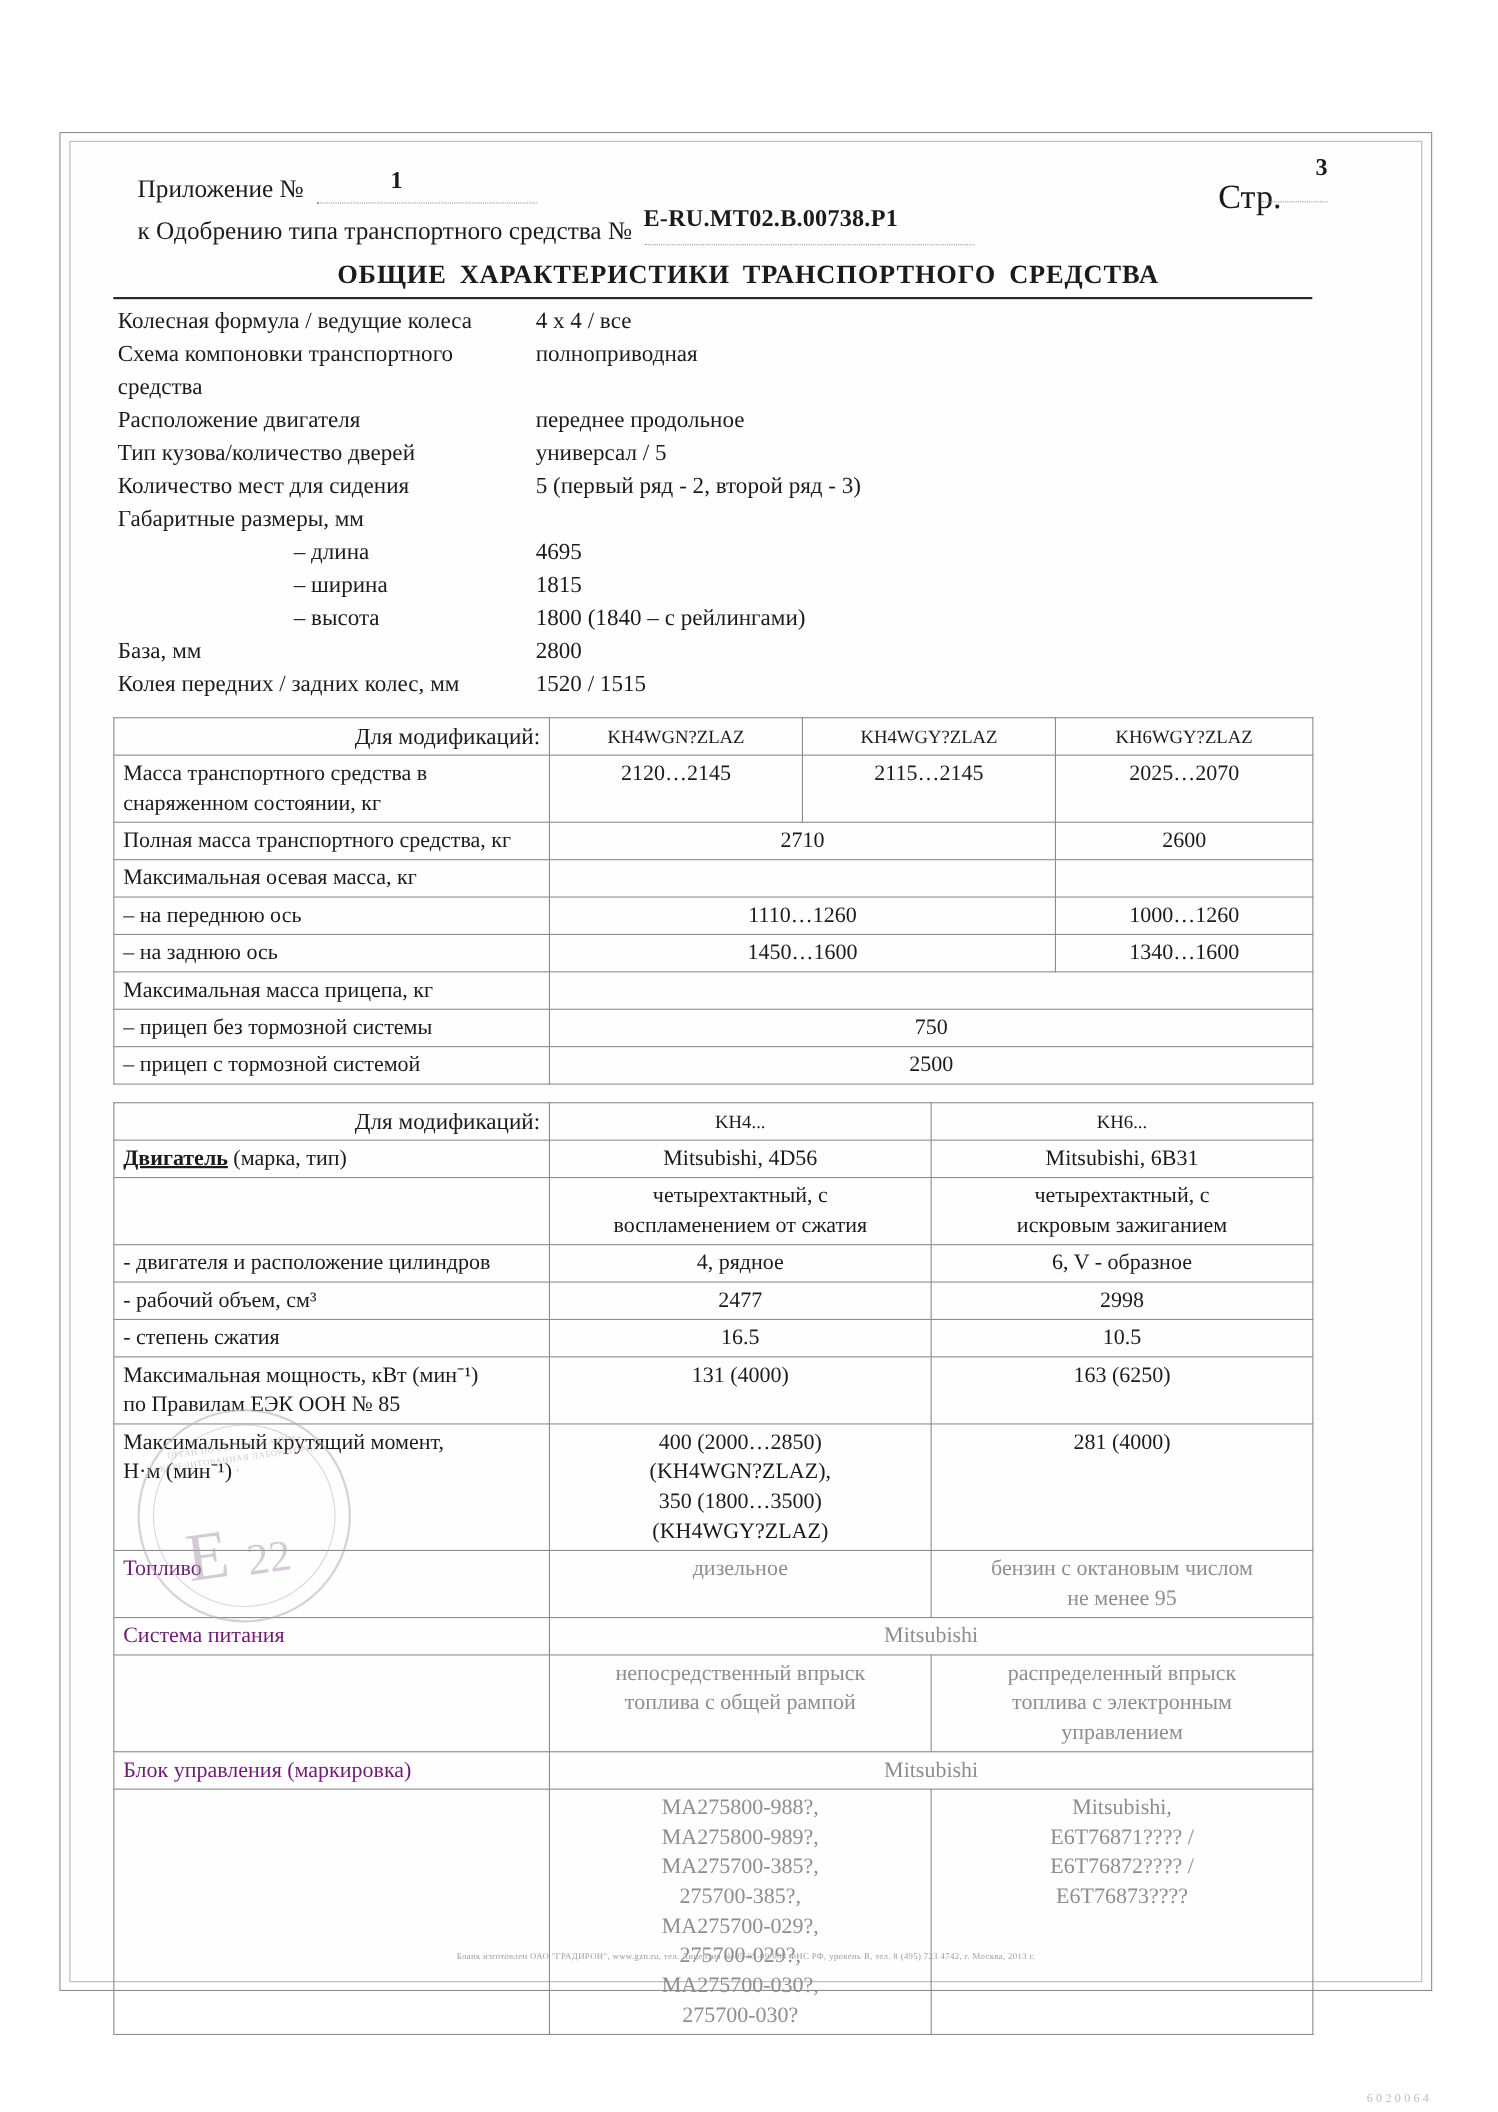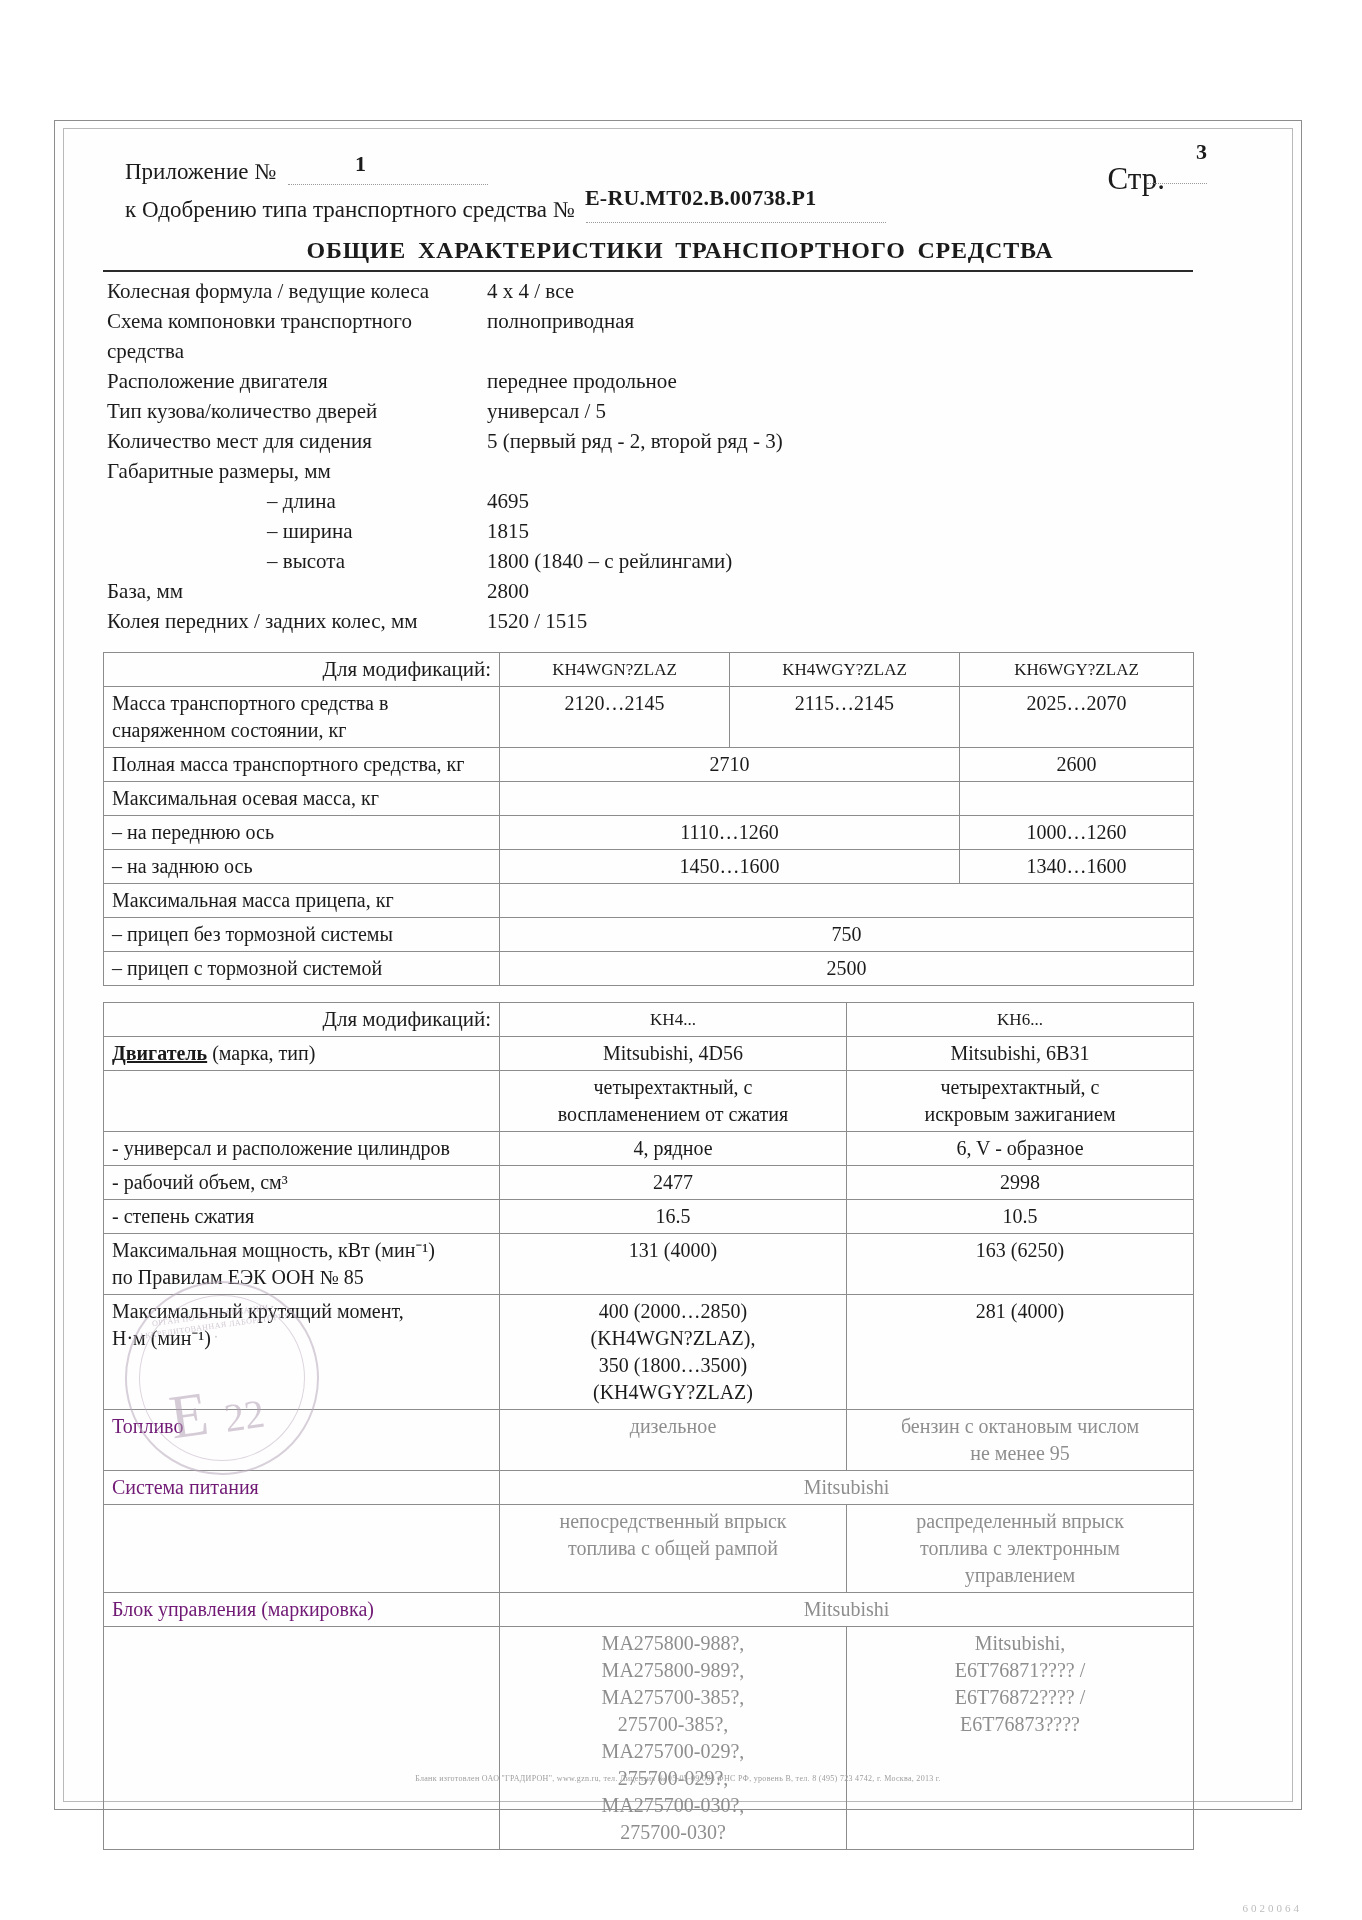--- a/index.html
+++ b/index.html
@@ -382,21 +382,21 @@
             <td class="ctr multi">Mitsubishi, 6B31</td>
           </tr>
           <tr>
             <td class="lbl multi"></td>
             <td class="ctr multi">четырехтактный, с
 воспламенением от сжатия</td>
             <td class="ctr multi">четырехтактный, с
 искровым зажиганием</td>
           </tr>
           <tr>
-            <td class="lbl multi">- универсал и расположение цилиндров</td>
+            <td class="lbl multi">- двигателя и расположение цилиндров</td>
             <td class="ctr multi">4, рядное</td>
             <td class="ctr multi">6, V - образное</td>
           </tr>
           <tr>
             <td class="lbl multi">- рабочий объем, см³</td>
             <td class="ctr multi">2477</td>
             <td class="ctr multi">2998</td>
           </tr>
           <tr>
             <td class="lbl multi">- степень сжатия</td>

